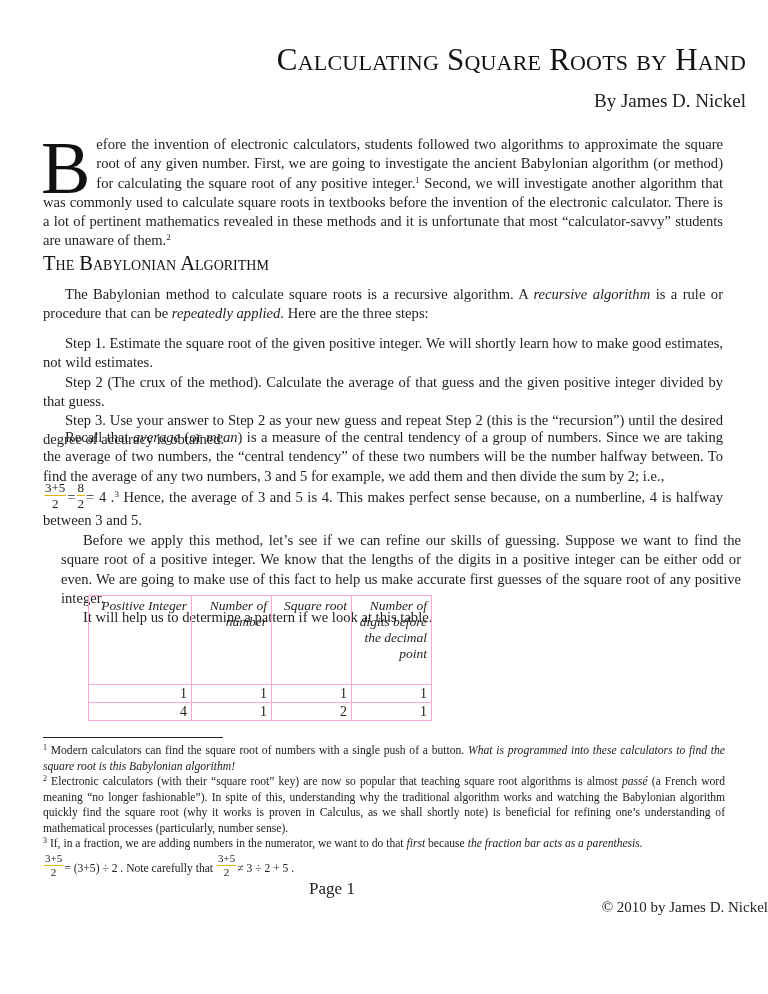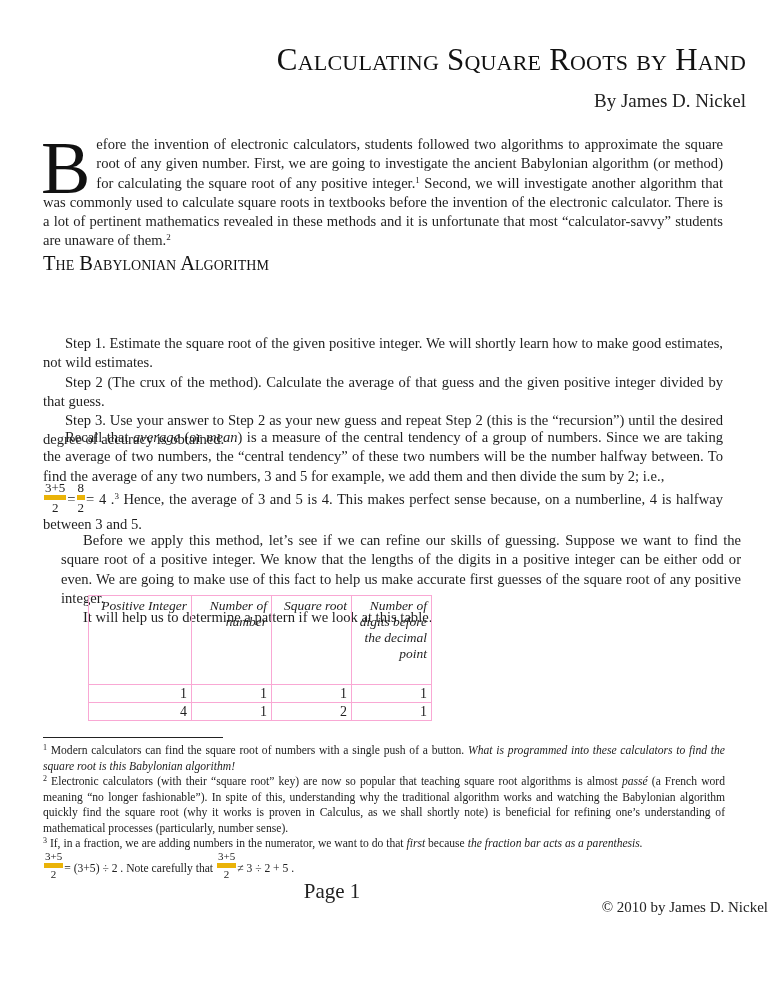--- a/index.html
+++ b/index.html
@@ -34,21 +34,21 @@
   p { margin: 0; }
   .indent { text-indent: 22px; }
   .sec1 { top: 285px; }
   .steps { top: 334px; }
   .avg { top: 428px; }
   sup { font-size: 9px; vertical-align: 5px; line-height: 0; }
   .frac {
     display: inline-block; vertical-align: middle; text-align: center;
     font-size: 13px; line-height: 15px; margin: -6px 1px 0 1px;
   }
-  .frac .num { display: block; border-bottom: 5px solid #eab308; padding: 0 1px; font-family: Liberation Serif, serif; }
+  .frac .num { display: block; border-bottom: 1px solid #eab308; padding: 0 1px; font-family: Liberation Serif, serif; }
   .frac .den { display: block; }
   .guess { top: 531px; margin-left: 18px; }
   table.digits {
     position: absolute; left: 88px; top: 595px;
     border-collapse: collapse; font-size: 13.5px;
   }
   table.digits td, table.digits th {
     border: 1px solid #f9a8d4; text-align: right; padding: 0 4px;
     font-weight: normal; vertical-align: top;
   }
@@ -58,41 +58,44 @@
   .fn-rule { position: absolute; left: 43px; top: 737px; width: 180px; border-top: 1.3px solid #222; }
   .footnotes {
     position: absolute; left: 43px; top: 743px; width: 682px;
     font-size: 11.6px; line-height: 15.5px; text-align: justify; color: #222;
   }
   .footnotes sup { font-size: 8px; vertical-align: 4px; }
   .fn-math { height: 34px; line-height: 34px; }
   .fn-math .frac { font-size: 11px; line-height: 13px; }
   .page-number {
     position: absolute; left: 0; width: 664px; top: 879px; text-align: center;
-    font-size: 21px; color: #222;
+    font-size: 17px; color: #222;
   }
   .copyright {
     position: absolute; left: 0; width: 768px; top: 899px; text-align: right;
     font-size: 15px; color: #222;
   }
 </style>
 </head>
 <body>
 
 <div class="page">
 
   <div class="title">Calculating Square Roots by Hand</div>
   <div class="byline">By James D. Nickel</div>
 
   <div class="body-text intro">
     <span class="dropcap">B</span><span>efore the invention of electronic calculators, students followed two algorithms to approximate the square root of any given number. First, we are going to investigate the ancient Babylonian algorithm (or method) for calculating the square root of any positive integer.</span><sup>1</sup><span> Second, we will investigate another algorithm that was commonly used to calculate square roots in textbooks before the invention of the electronic calculator. There is a lot of pertinent mathematics revealed in these methods and it is unfortunate that most “calculator-savvy” students are unaware of them.</span><sup>2</sup>
   </div>
 
   <div class="heading">The Babylonian Algorithm</div>
 
+  <div class="body-text sec1">
+    <p class="indent"><span>The Babylonian method to calculate square roots is a recursive algorithm. A </span><em>recursive algorithm</em><span> is a rule or procedure that can be </span><em>repeatedly applied</em><span>. Here are the three steps:</span></p>
+  </div>
 
   <div class="body-text steps">
     <p class="indent">Step 1. Estimate the square root of the given positive integer. We will shortly learn how to make good estimates, not wild estimates.</p>
     <p class="indent">Step 2 (The crux of the method). Calculate the average of that guess and the given positive integer divided by that guess.</p>
     <p class="indent">Step 3. Use your answer to Step 2 as your new guess and repeat Step 2 (this is the “recursion”) until the desired degree of accuracy is obtained.</p>
   </div>
 
   <div class="body-text avg">
     <p class="indent"><span>Recall that </span><em>average</em><span> (or </span><em>mean</em><span>) is a measure of the central tendency of a group of numbers. Since we are taking the average of two numbers, the “central tendency” of these two numbers will be the number halfway between. To find the average of any two numbers, 3 and 5 for example, we add them and then divide the sum by 2; i.e.,</span></p>
     <p><span class="frac"><span class="num">3+5</span><span class="den">2</span></span><span>=</span><span class="frac"><span class="num">8</span><span class="den">2</span></span><span>= 4 .</span><sup>3</sup><span> Hence, the average of 3 and 5 is 4. This makes perfect sense because, on a numberline, 4 is halfway between 3 and 5.</span></p>

